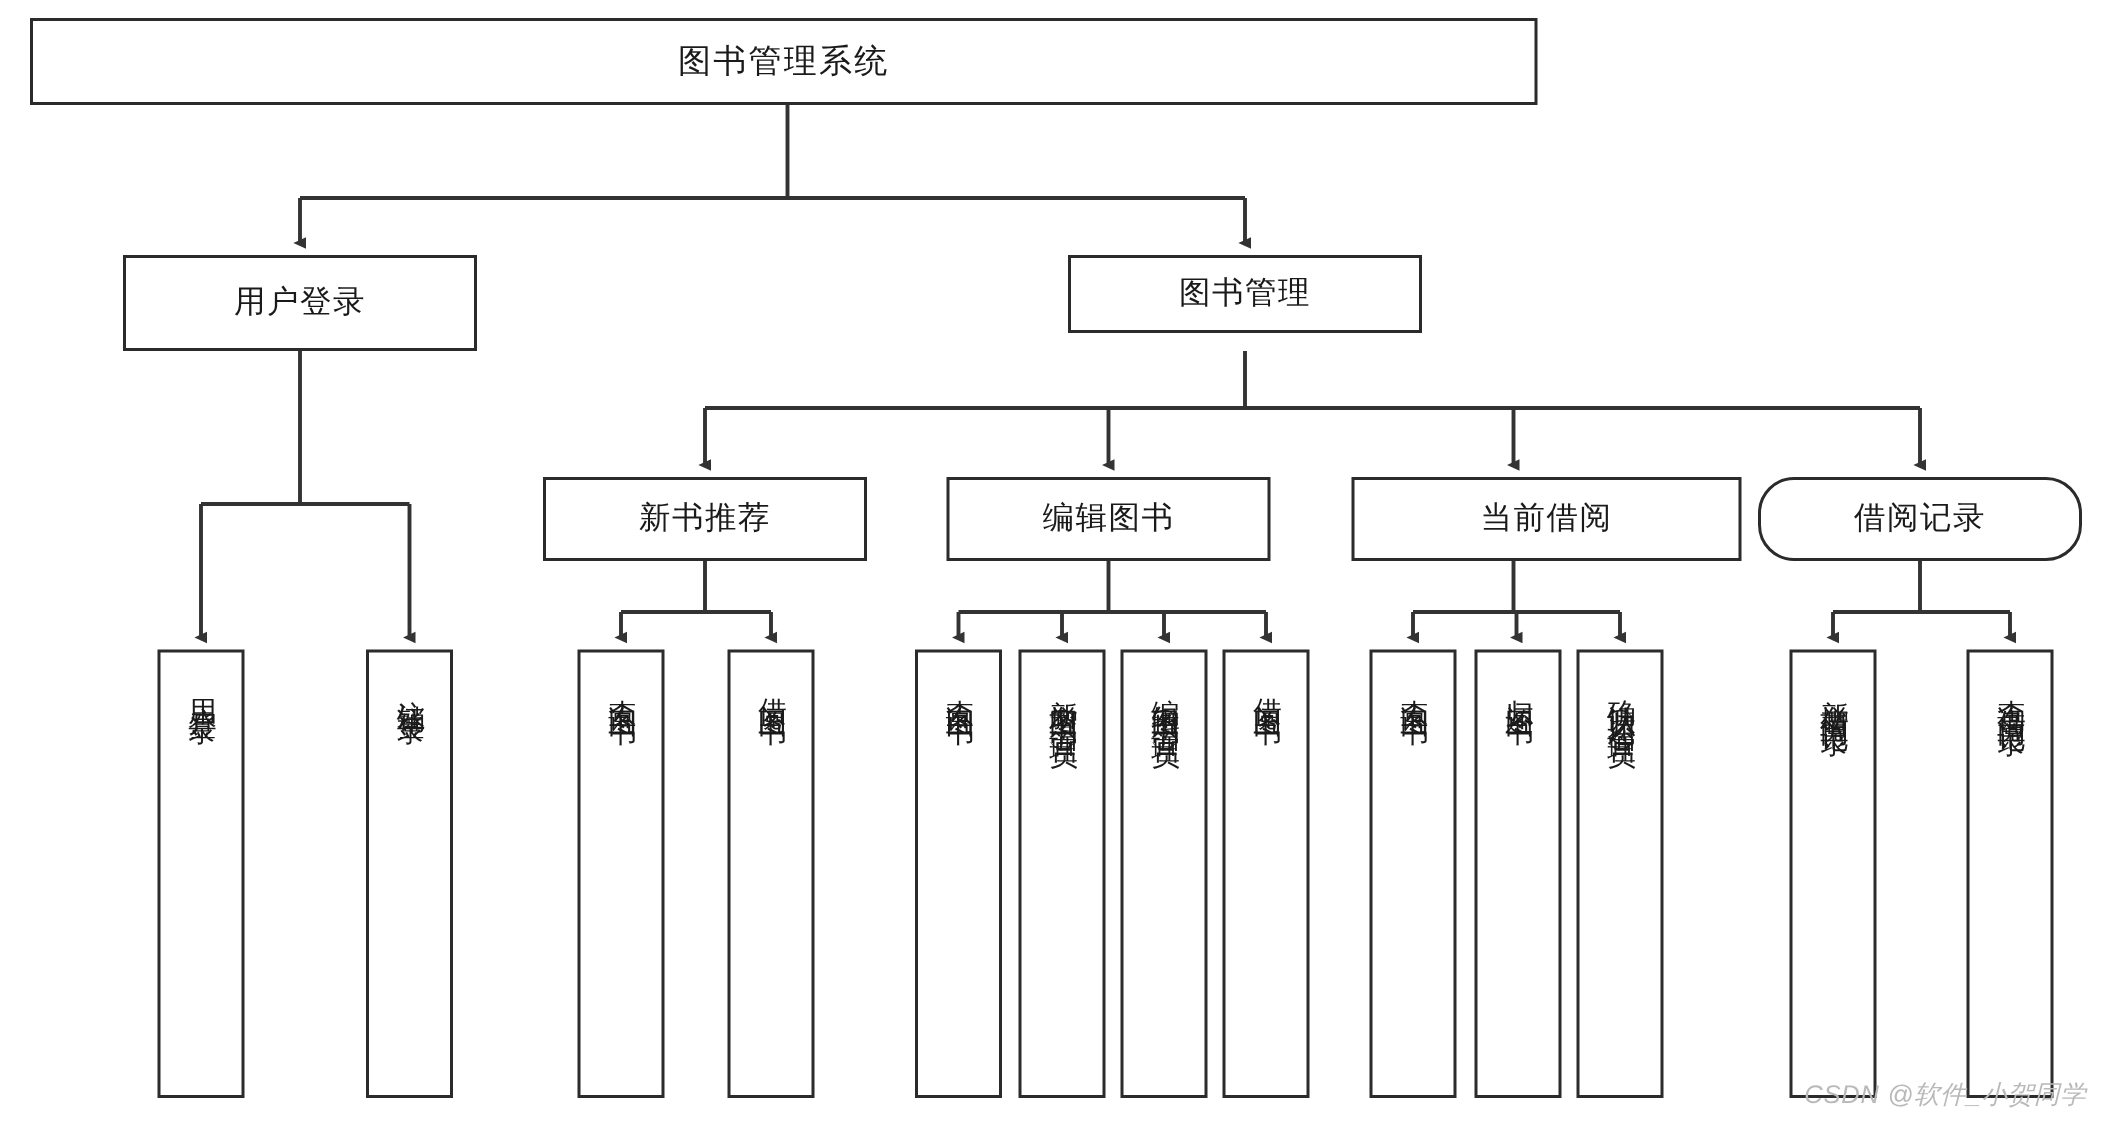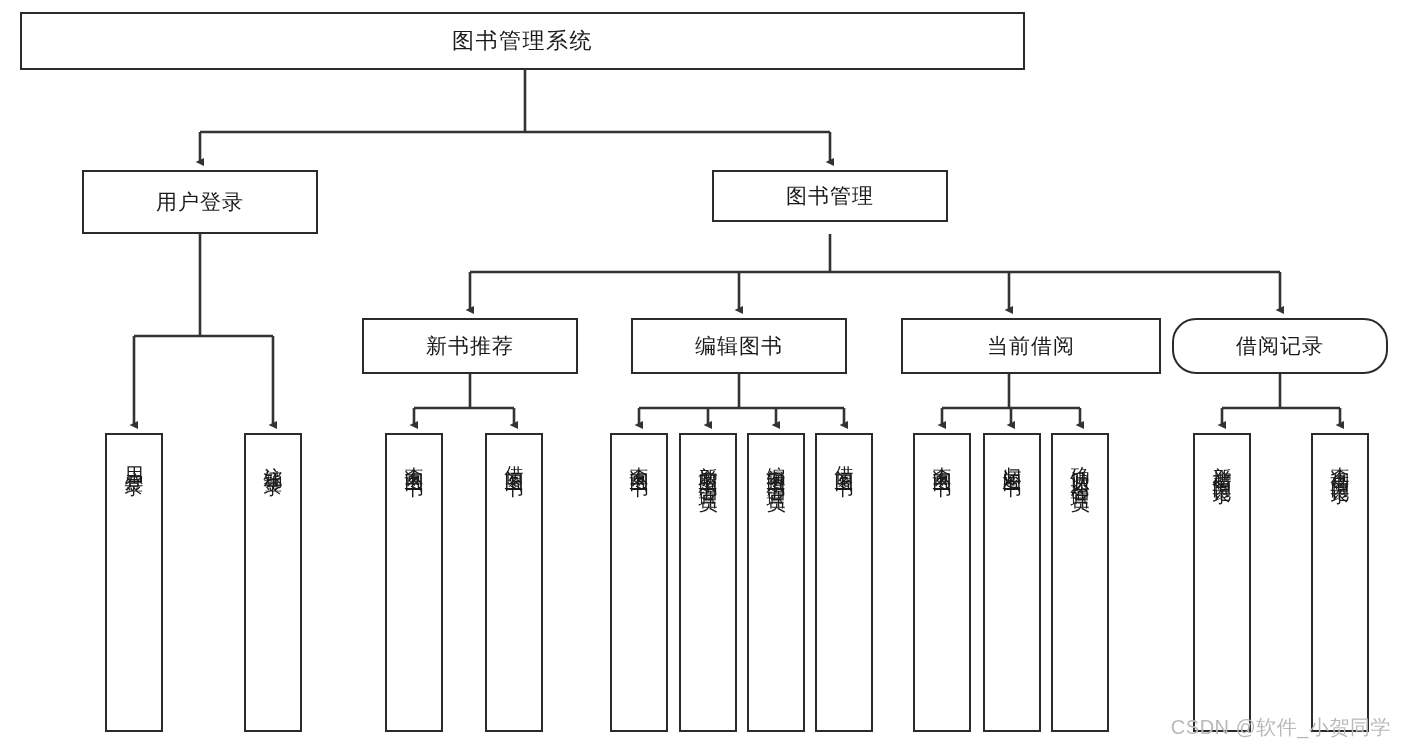--- a/index.html
+++ b/index.html
@@ -59,25 +59,26 @@
     text-orientation: upright;
     font-size: 19px;
     letter-spacing: 4px;
     line-height: 1.05;
     white-space: pre-wrap;
   }
   .watermark {
     position: absolute;
     right: 14px;
     bottom: 6px;
-    font-size: 20px;
+    font-size: 17px;
     color: #b9b9b9;
     letter-spacing: 0.5px;
     z-index: 5;
     white-space: nowrap;
+    font-style: italic;
   }
 </style>
 </head>
 <body>
 
 <div id="canvas">
 
   <svg id="edges" viewBox="0 0 1405 747">
     <defs>
       <marker id="arrowhead" markerWidth="9" markerHeight="9" refX="4.5" refY="4.4" orient="auto" markerUnits="userSpaceOnUse">

